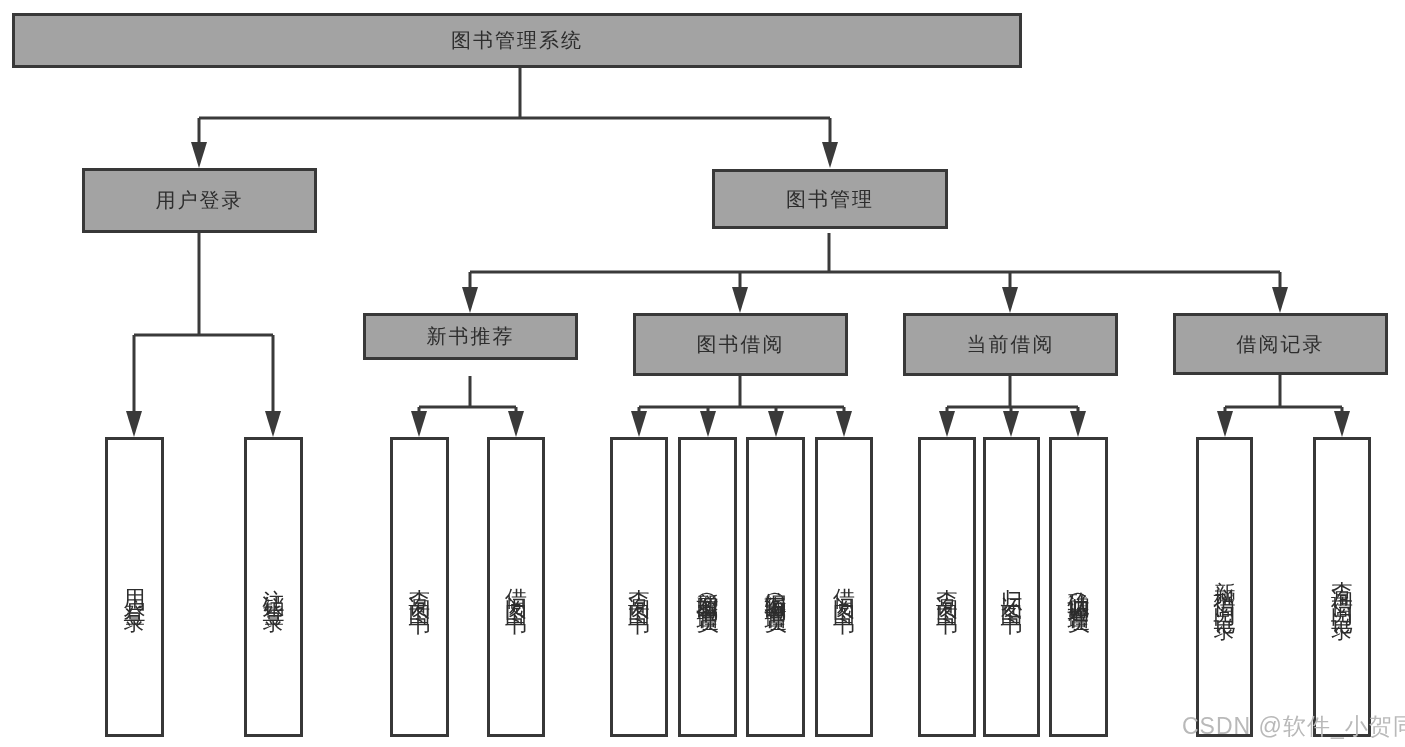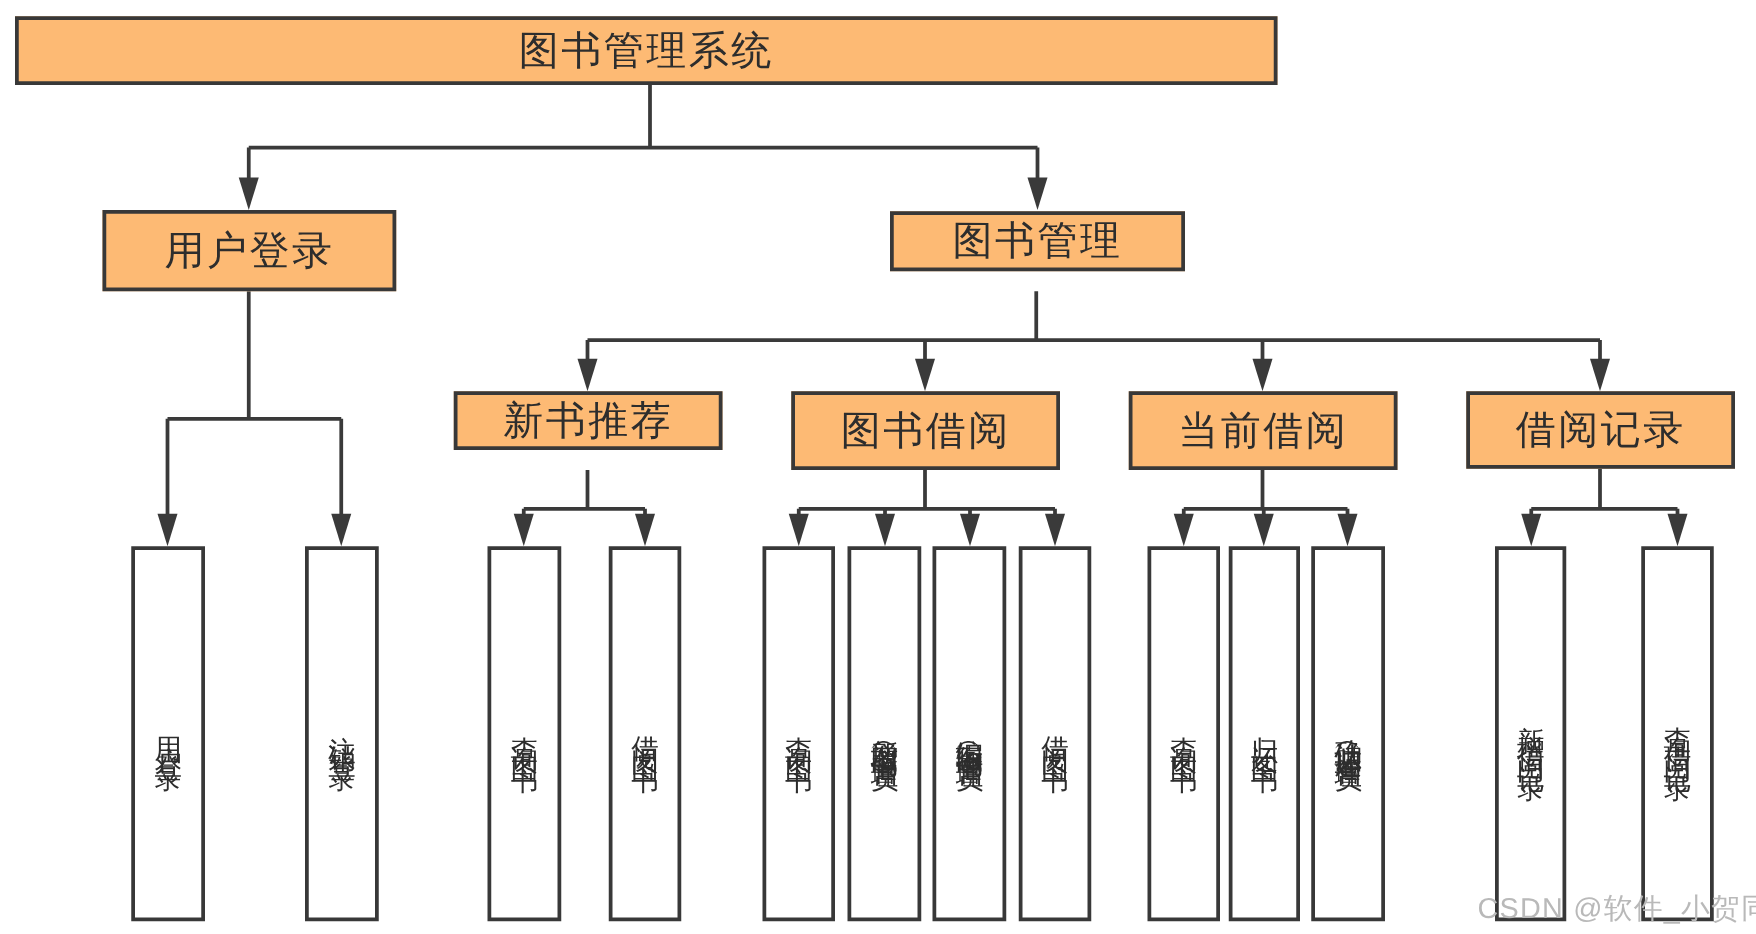--- a/index.html
+++ b/index.html
@@ -21,26 +21,26 @@
   }
   #wires {
     position: absolute;
     left: 0; top: 0;
     width: 1405px; height: 747px;
     pointer-events: none;
   }
   .box {
     position: absolute;
     border: 3px solid var(--border);
-    background: #fdba74;
+    background: #a3a3a3;
     display: flex;
     align-items: center;
     justify-content: center;
     color: var(--text);
-    font-size: 32px;
+    font-size: 20px;
     letter-spacing: 2px;
     white-space: nowrap;
     z-index: 2;
   }
   .leaf {
     position: absolute;
     top: 437px;
     height: 300px;
     border: 3px solid var(--border);
     background: #fff;
@@ -95,21 +95,21 @@
       <polygon points="939,411 955,411 947,437" fill="#3a3a3a"></polygon>
       <polygon points="1003,411 1019,411 1011,437" fill="#3a3a3a"></polygon>
       <polygon points="1070,411 1086,411 1078,437" fill="#3a3a3a"></polygon>
       <polygon points="1217,411 1233,411 1225,437" fill="#3a3a3a"></polygon>
       <polygon points="1334,411 1350,411 1342,437" fill="#3a3a3a"></polygon>
     </svg>
 
   <div class="box" style="left:12px; top:13px; width:1010px; height:55px;">图书管理系统</div>
 
   <div class="box" style="left:82px; top:168px; width:235px; height:65px;">用户登录</div>
-  <div class="box" style="left:712px; top:169px; width:236px; height:48px;">图书管理</div>
+  <div class="box" style="left:712px; top:169px; width:236px; height:60px;">图书管理</div>
 
   <div class="box" style="left:363px; top:313px; width:215px; height:47px;">新书推荐</div>
   <div class="box" style="left:903px; top:313px; width:215px; height:63px;">当前借阅</div>
   <div class="box" style="left:633px; top:313px; width:215px; height:63px;">图书借阅</div>
   <div class="box" style="left:1173px; top:313px; width:215px; height:62px;">借阅记录</div>
 
   <div class="leaf" style="left:105px; width:59px;">
     <span class="vtext">用户登录</span>
   </div>
   <div class="leaf" style="left:244px; width:59px;">

